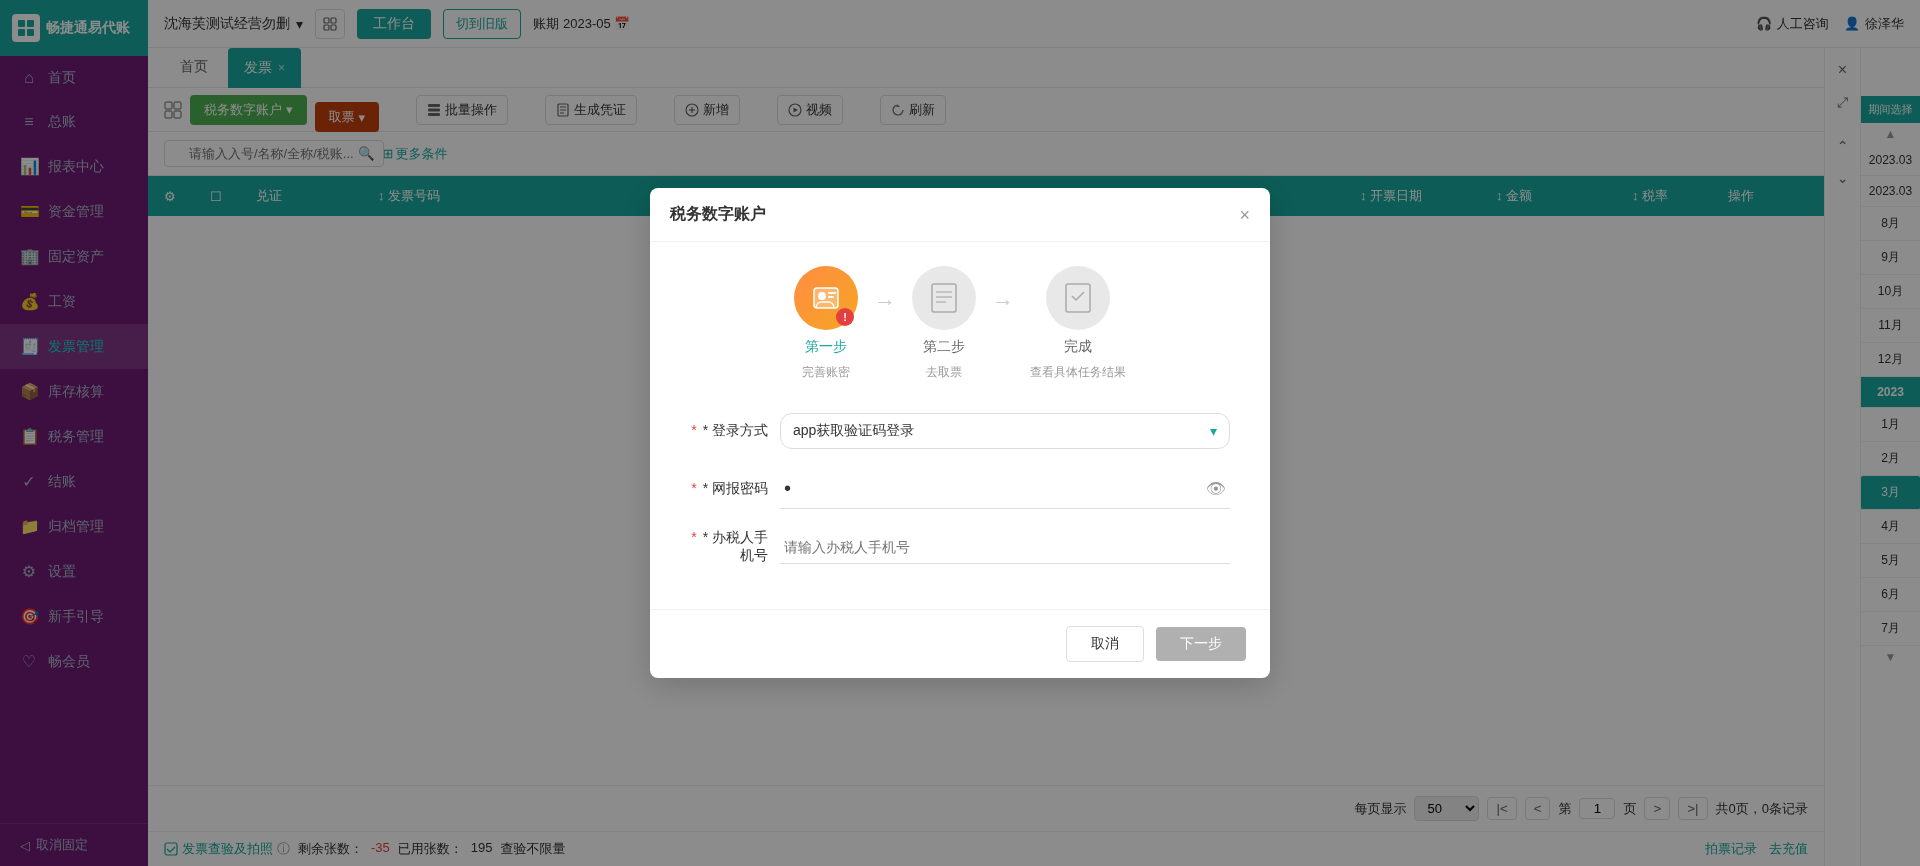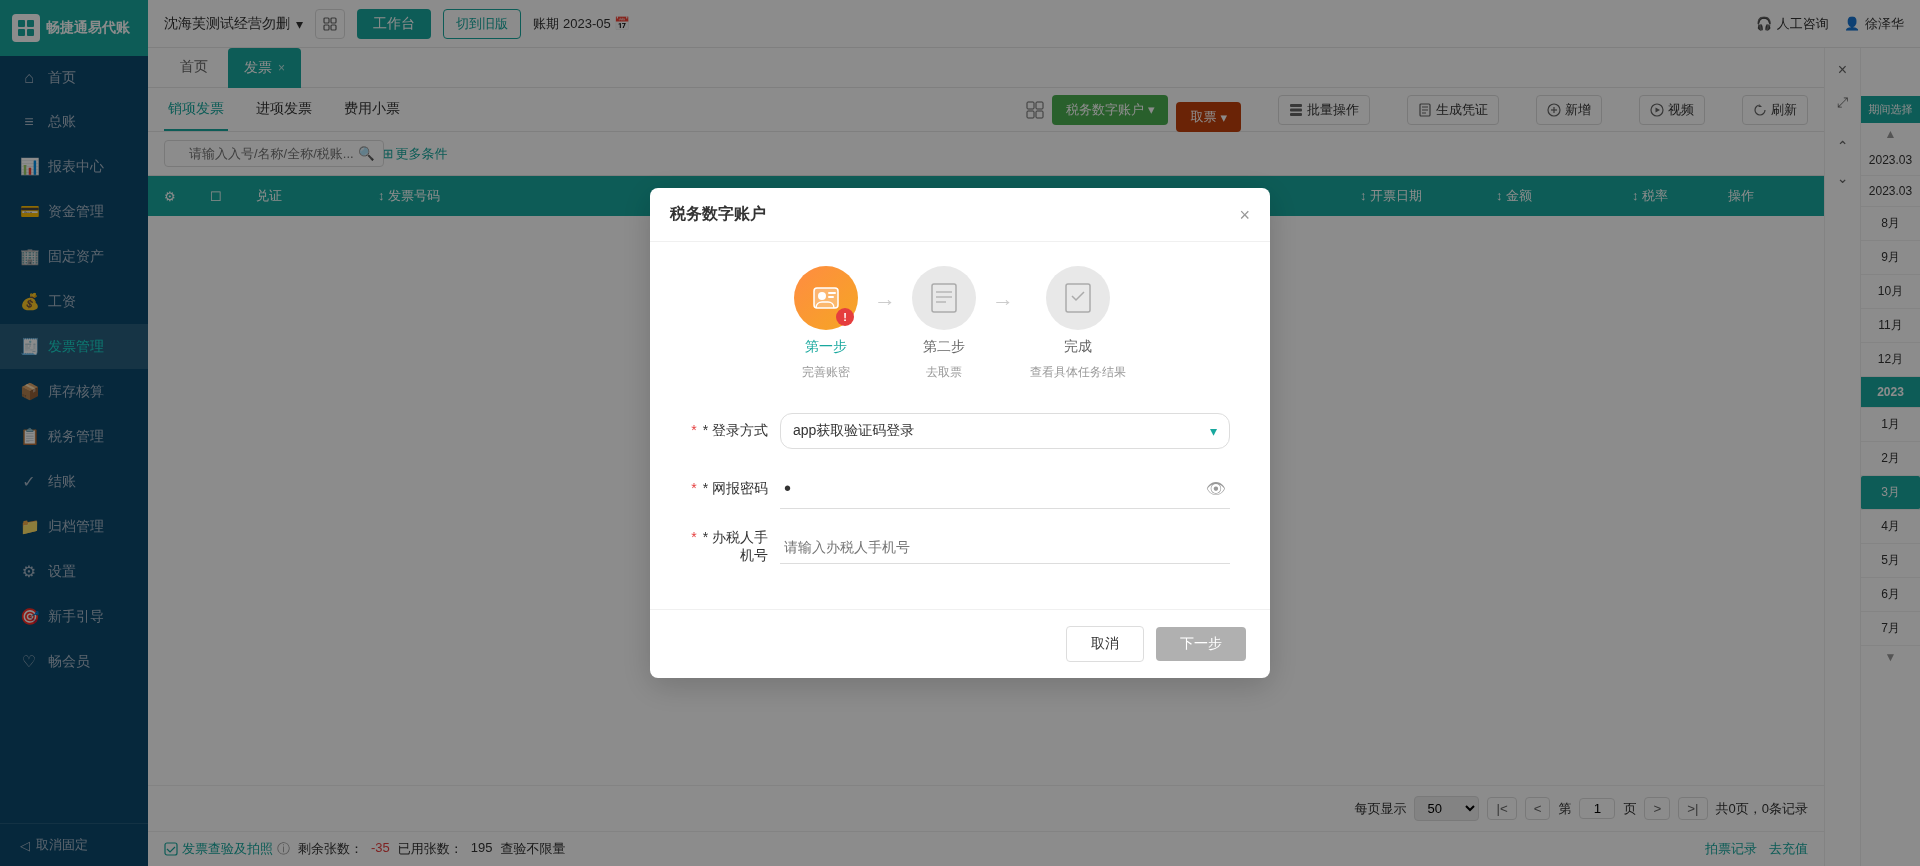--- a/index.html
+++ b/index.html
@@ -1,20 +1,20 @@
 <!DOCTYPE html>
 <html><head>
   <meta charset="utf-8">
   <style>
     * { box-sizing: border-box; margin: 0; padding: 0; font-family: 'Microsoft YaHei', '微软雅黑', sans-serif; }
     body { width: 1920px; height: 866px; overflow: hidden; background: #f0f2f5; display: flex; }
 
     
     .sidebar {
-      width: 148px; min-width: 148px; background: #0c4a6e; height: 100%; display: flex; flex-direction: column; align-items: stretch;
+      width: 148px; min-width: 148px; background: #701a75; height: 100%; display: flex; flex-direction: column; align-items: stretch;
     }
     .sidebar-logo {
       background: #18a89e; padding: 14px 12px; display: flex; align-items: center; gap: 6px; cursor: pointer;
     }
     .sidebar-logo-icon {
       width: 28px; height: 28px; background: white; border-radius: 4px; display: flex; align-items: center; justify-content: center;
     }
     .sidebar-logo-text { color: white; font-size: 14px; font-weight: bold; }
     .sidebar-nav { flex: 1; overflow-y: auto; }
     .sidebar-item {
@@ -267,31 +267,20 @@
         <div class="page-tab">
           <span>首页</span>
         </div>
         <div class="page-tab active">
           <span>发票</span>
           <span class="page-tab-close">×</span>
         </div>
       </div>
 
       <div class="sub-tabs">
-        <div class="sub-tabs-left">
-          <div class="sub-tab active">
-            <span>销项发票</span>
-          </div>
-          <div class="sub-tab">
-            <span>进项发票</span>
-          </div>
-          <div class="sub-tab">
-            <span>费用小票</span>
-          </div>
-        </div>
         <div class="sub-tabs-right">
           <div style="display:flex;align-items:center;gap:4px;">
             <svg width="18" height="18" viewBox="0 0 18 18" fill="none">
                 <rect x="1" y="1" width="7" height="7" rx="1" stroke="#666"></rect>
                 <rect x="10" y="1" width="7" height="7" rx="1" stroke="#666"></rect>
                 <rect x="1" y="10" width="7" height="7" rx="1" stroke="#666"></rect>
                 <rect x="10" y="10" width="7" height="7" rx="1" stroke="#666"></rect>
               </svg>
           </div>
           <div class="btn-tax-digital">

